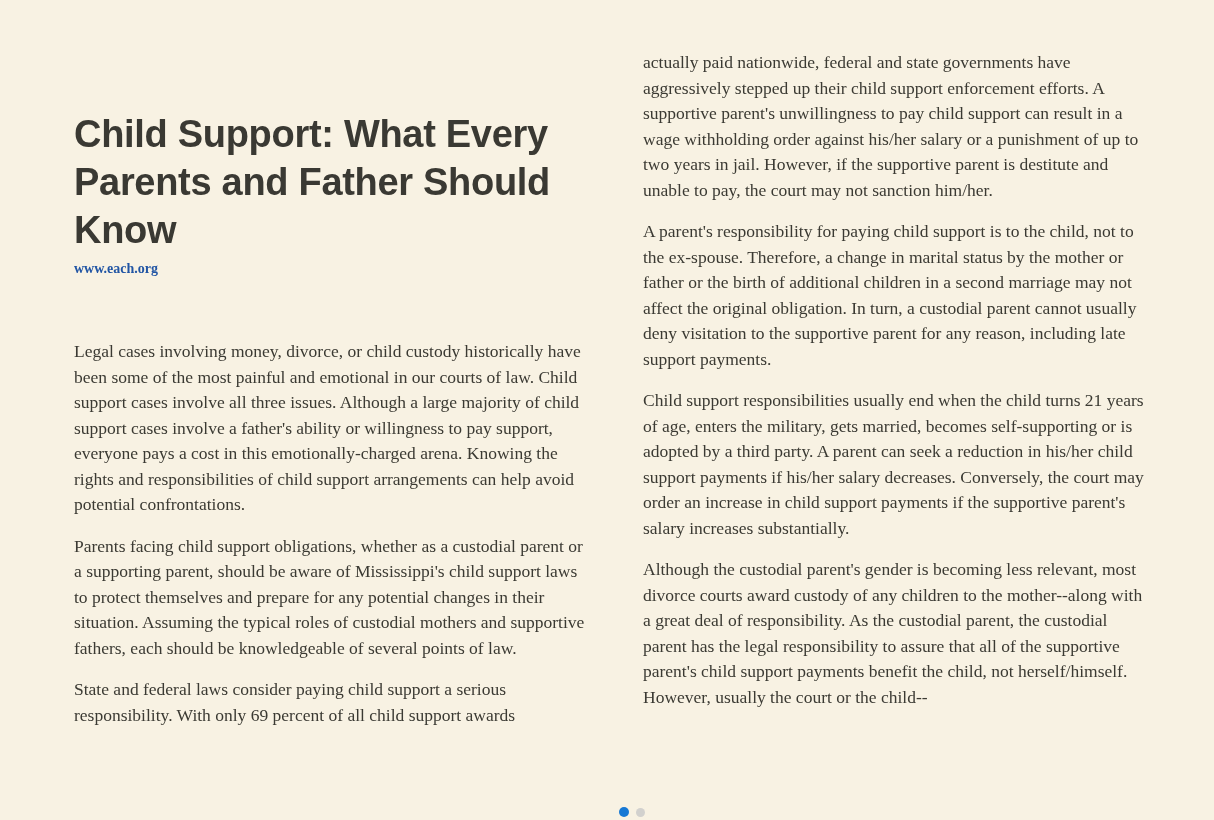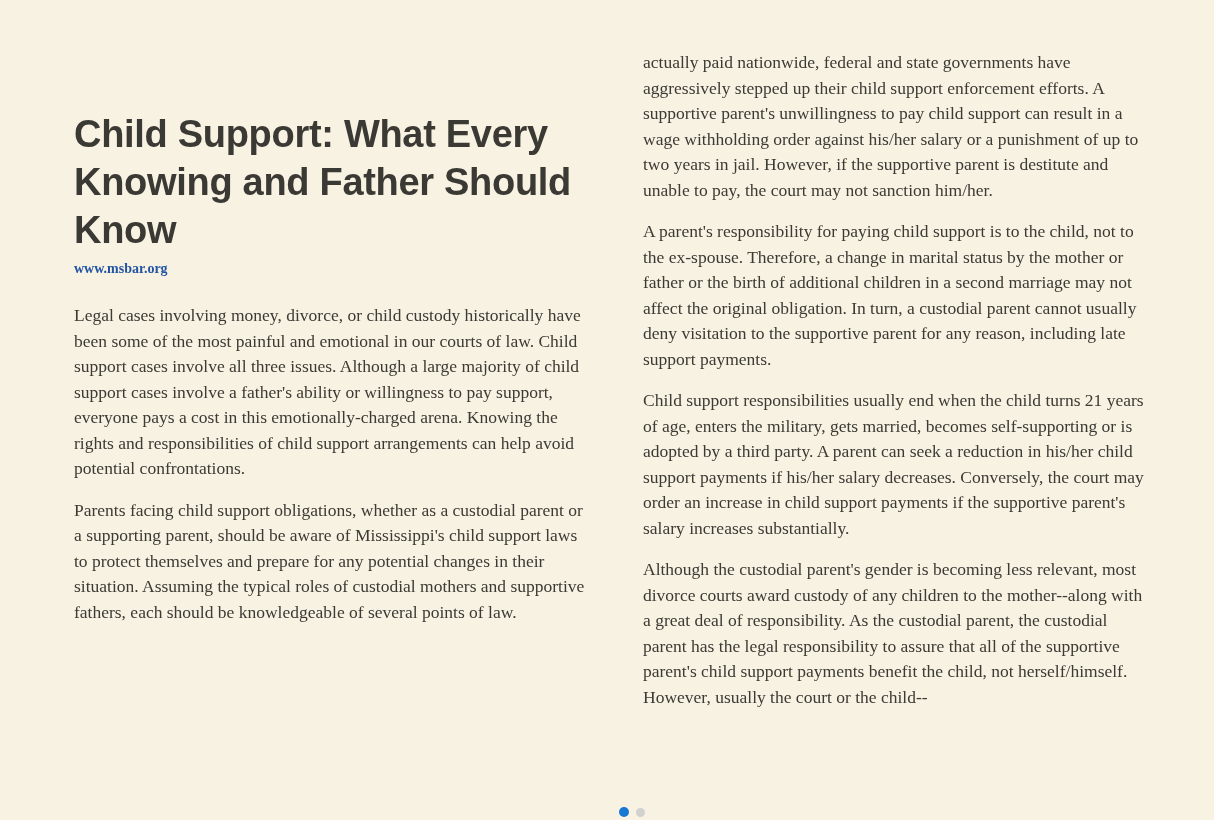--- a/index.html
+++ b/index.html
@@ -46,21 +46,21 @@
     text-decoration: none;
     cursor: pointer;
   }
   .column p {
     margin: 0 0 16px 0;
     font-size: 17.5px;
     line-height: 25.5px;
     text-align: left;
   }
   .column-left p.first {
-    margin-top: 26px;
+    margin-top: 62px;
   }
   .column-right p.first {
     margin-top: 50px;
   }
   .page-dots {
     position: absolute;
     left: 619px;
     top: 807px;
     display: flex;
     align-items: center;
@@ -78,24 +78,25 @@
   .dot-inactive {
     width: 9px;
     height: 9px;
     background: #d2d1ce;
   }
 </style>
 </head>
 <body>
 
 <div class="column column-left">
-  <h1 class="article-title">Child Support: What Every Knowing and Father Should Know</h1>
-  <a class="source-link">www.msbar.org</a>
+  <h1 class="article-title">Child Support: What Every Parents and Father Should Know</h1>
+  <a class="source-link">www.each.org</a>
   <p class="first">Legal cases involving money, divorce, or child custody historically have been some of the most painful and emotional in our courts of law. Child support cases involve all three issues. Although a large majority of child support cases involve a father's ability or willingness to pay support, everyone pays a cost in this emotionally-charged arena. Knowing the rights and responsibilities of child support arrangements can help avoid potential confrontations.</p>
   <p>Parents facing child support obligations, whether as a custodial parent or a supporting parent, should be aware of Mississippi's child support laws to protect themselves and prepare for any potential changes in their situation. Assuming the typical roles of custodial mothers and supportive fathers, each should be knowledgeable of several points of law.</p>
+  <p>State and federal laws consider paying child support a serious responsibility. With only 69 percent of all child support awards</p>
 </div>
 
 <div class="column column-right">
   <p class="first">actually paid nationwide, federal and state governments have aggressively stepped up their child support enforcement efforts. A supportive parent's unwillingness to pay child support can result in a wage withholding order against his/her salary or a punishment of up to two years in jail. However, if the supportive parent is destitute and unable to pay, the court may not sanction him/her.</p>
   <p>A parent's responsibility for paying child support is to the child, not to the ex-spouse. Therefore, a change in marital status by the mother or father or the birth of additional children in a second marriage may not affect the original obligation. In turn, a custodial parent cannot usually deny visitation to the supportive parent for any reason, including late support payments.</p>
   <p>Child support responsibilities usually end when the child turns 21 years of age, enters the military, gets married, becomes self-supporting or is adopted by a third party. A parent can seek a reduction in his/her child support payments if his/her salary decreases. Conversely, the court may order an increase in child support payments if the supportive parent's salary increases substantially.</p>
   <p>Although the custodial parent's gender is becoming less relevant, most divorce courts award custody of any children to the mother--along with a great deal of responsibility. As the custodial parent, the custodial parent has the legal responsibility to assure that all of the supportive parent's child support payments benefit the child, not herself/himself. However, usually the court or the child--</p>
 </div>
 
 <div class="page-dots">

